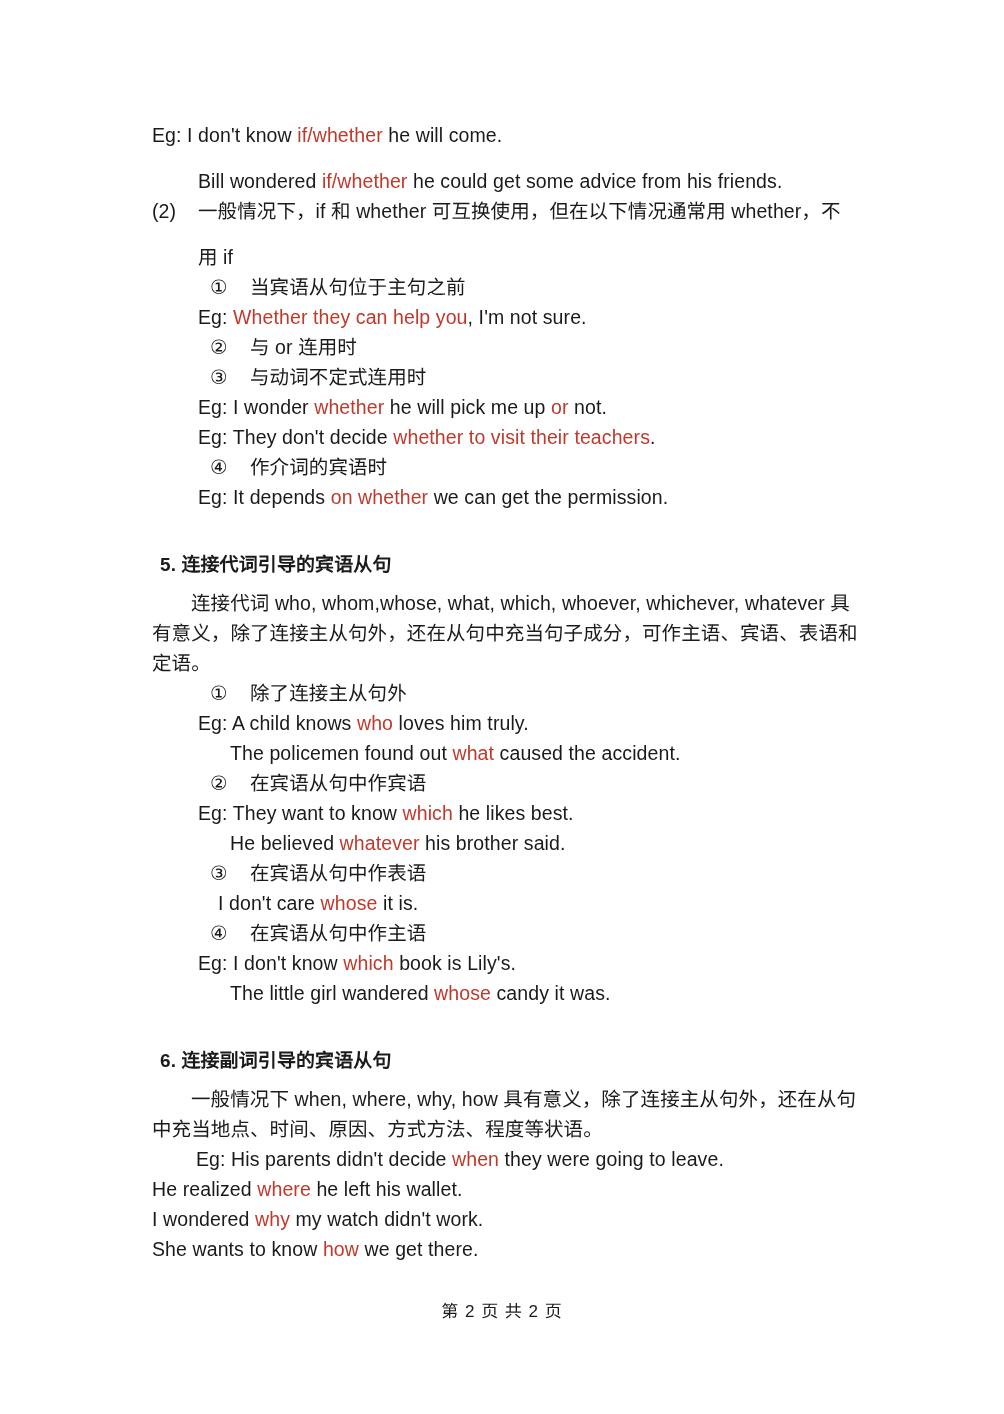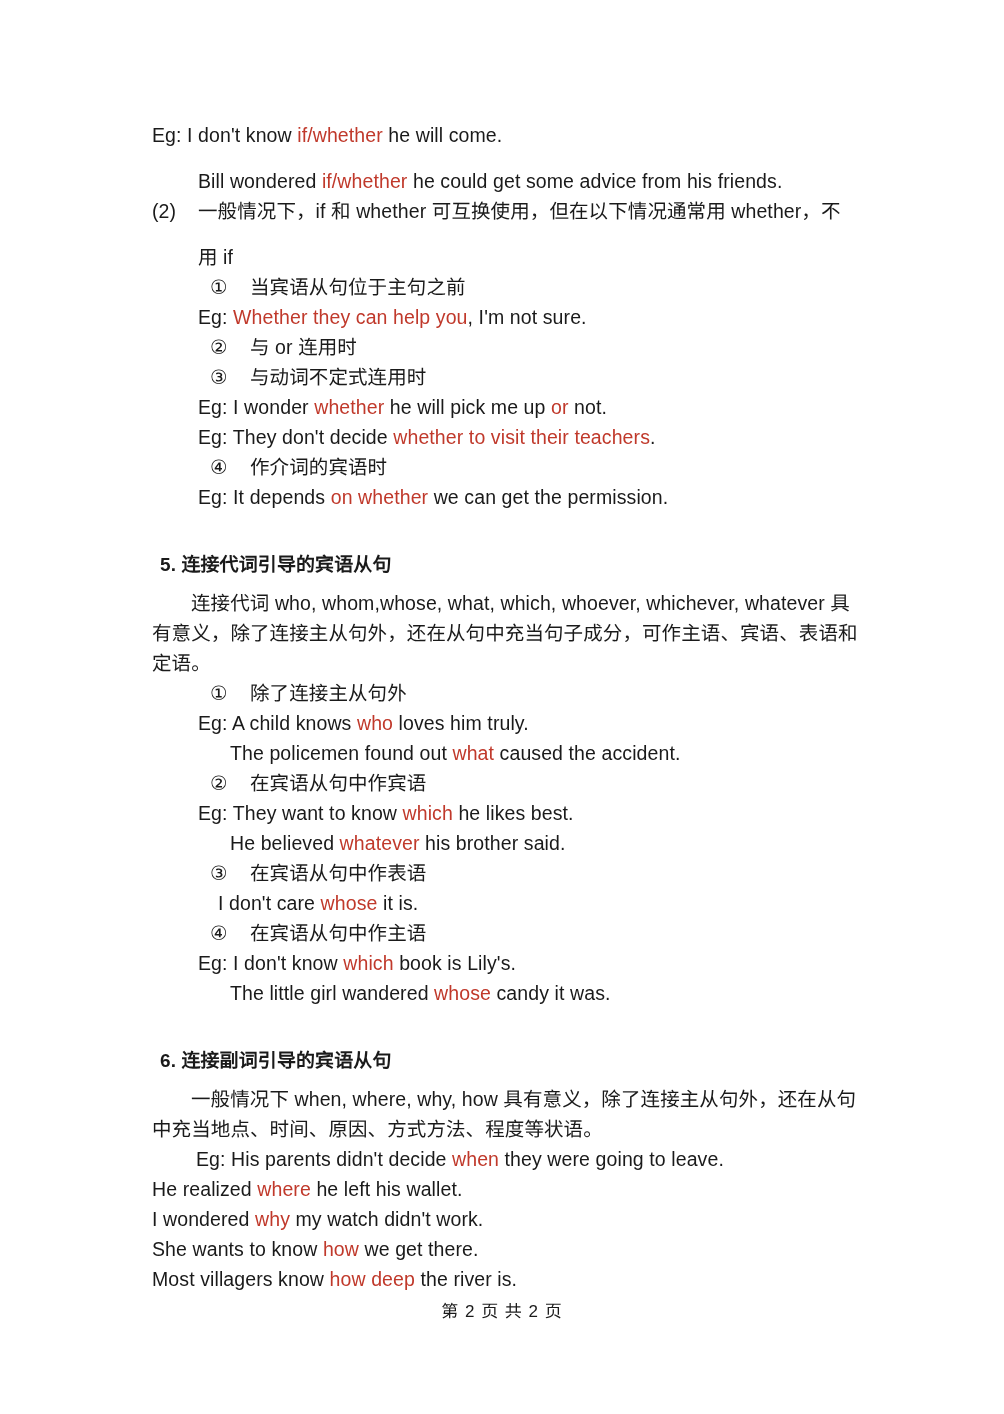--- a/index.html
+++ b/index.html
@@ -130,18 +130,17 @@
 
     <div class="gap-before-heading"></div>
 
     <h2 class="heading">6. 连接副词引导的宾语从句</h2>
     <div class="wrapline ind-0 para-indent">一般情况下 when, where, why, how 具有意义，除了连接主从句外，还在从句中充当地点、时间、原因、方式方法、程度等状语。</div>
 
     <div class="line ind-s6eg"><span>Eg: His parents didn't decide </span><span class="hl">when</span><span> they were going to leave.</span></div>
     <div class="line ind-s6cont"><span>He realized </span><span class="hl">where</span><span> he left his wallet.</span></div>
     <div class="line ind-s6cont"><span>I wondered </span><span class="hl">why</span><span> my watch didn't work.</span></div>
     <div class="line ind-s6cont"><span>She wants to know </span><span class="hl">how</span><span> we get there.</span></div>
-    <div class="line ind-s6cont"><span>Most villagers know </span><span class="hl">how deep</span><span> the river is.</span></div>
 
   </div>
 
   <div class="footer">第 2 页 共 2 页</div>
 </div>
 
 </body></html>

